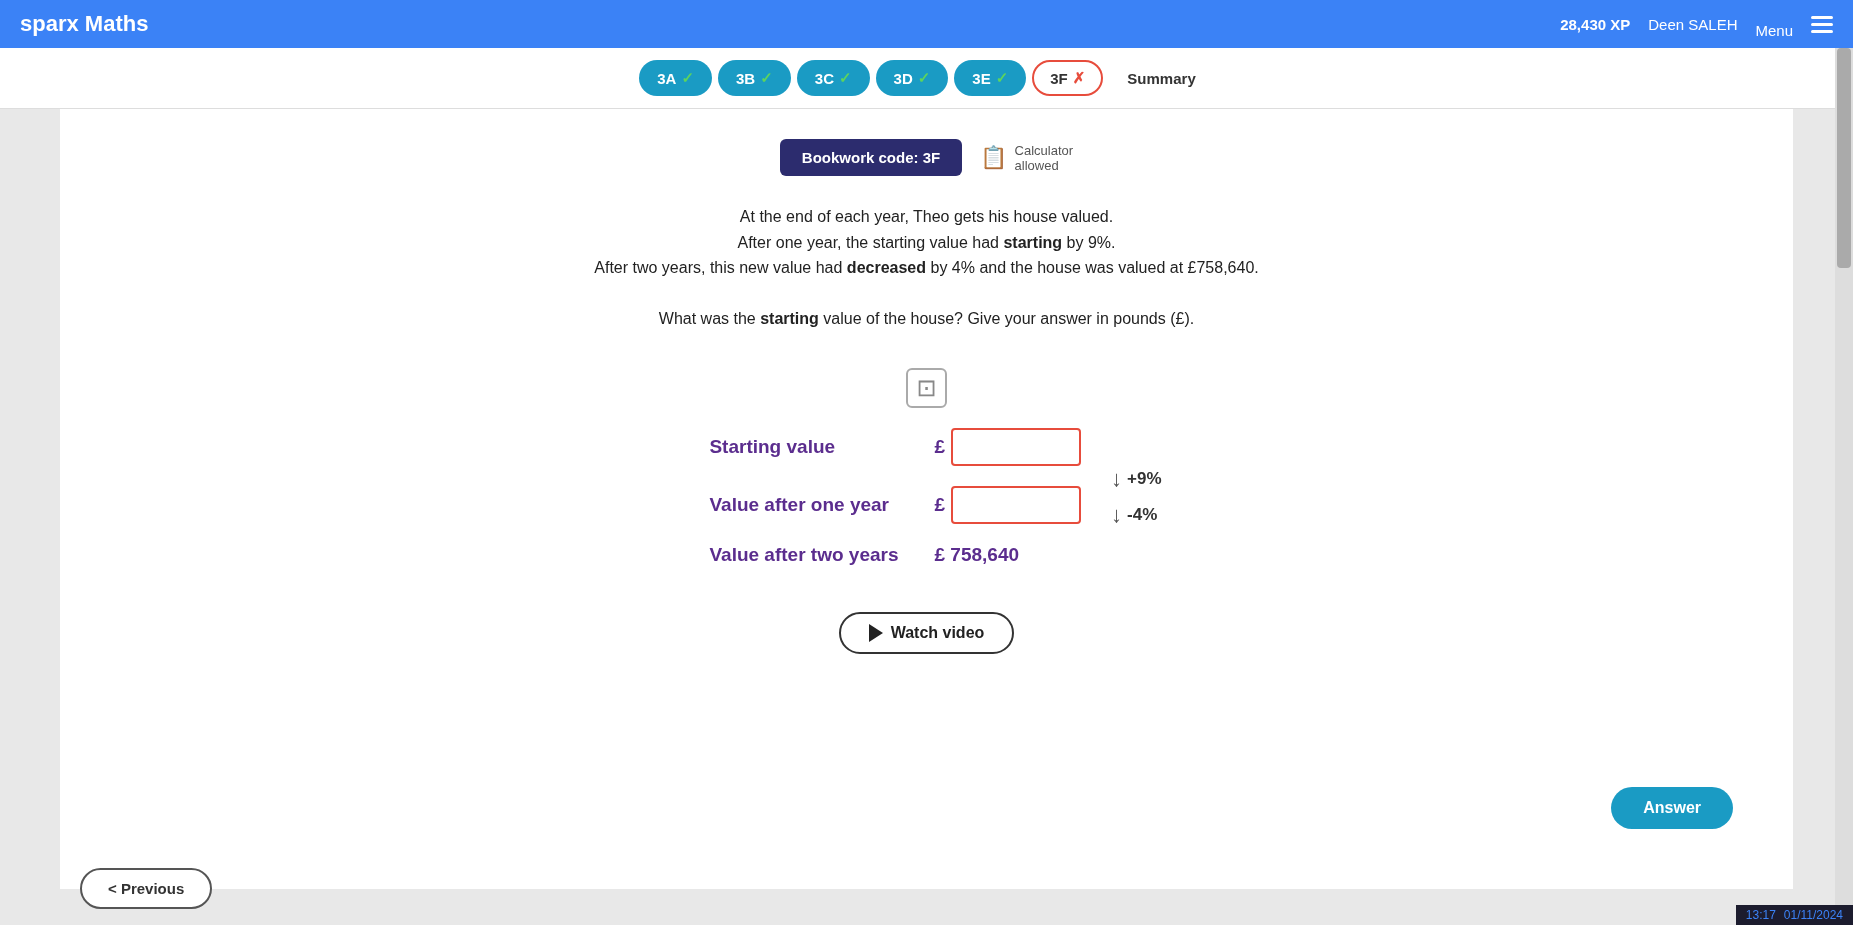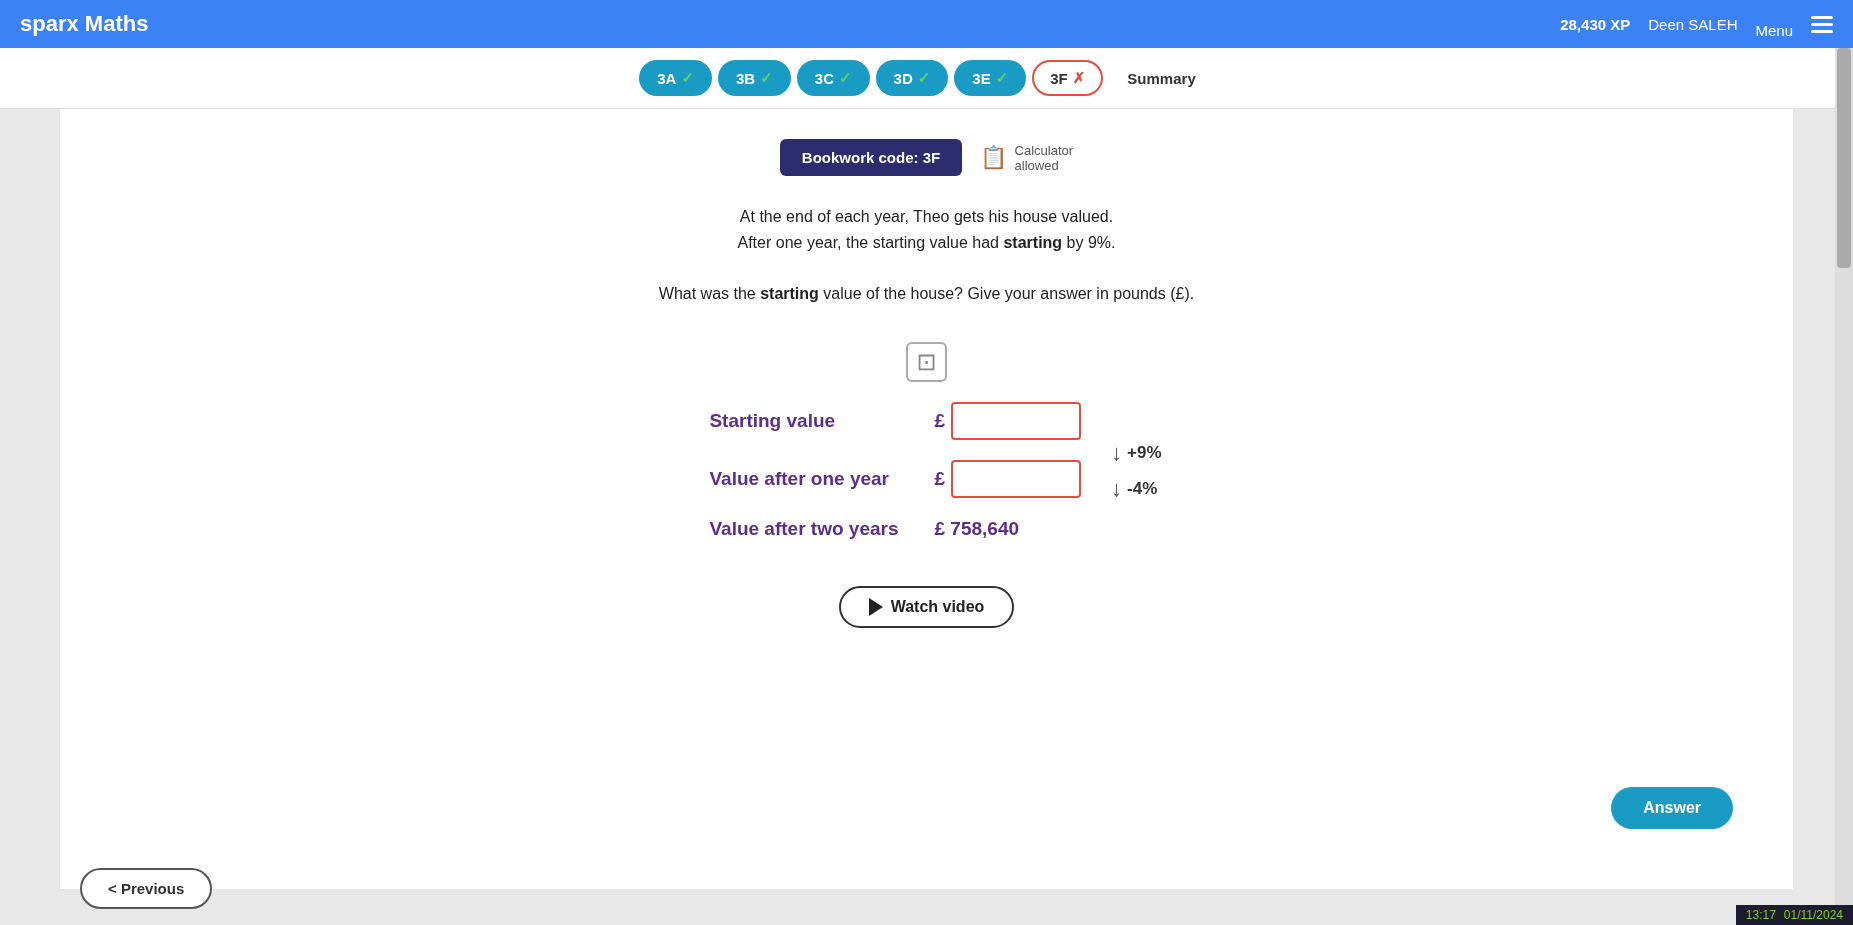--- a/index.html
+++ b/index.html
@@ -303,21 +303,21 @@
       background: #aaa;
       border-radius: 4px;
     }
 
     
     .system-tray {
       position: fixed;
       bottom: 0;
       right: 0;
       background: #1c1c2e;
-      color: #84cc16;
+      color: #3b82f6;
       font-size: 12px;
       padding: 3px 10px;
       display: flex;
       gap: 8px;
       align-items: center;
     }
 
     .table-wrapper {
       display: flex;
       align-items: center;
@@ -385,20 +385,23 @@
         <div>Calculator</div>
         <div>allowed</div>
       </div>
     </div>
   </div>
 
   <div class="question-text">
     <div>At the end of each year, Theo gets his house valued.</div>
     <div>
       <span>After one year, the starting value had </span><b>starting</b><span> by 9%.</span>
+    </div>
+    <div>
+      <span>After two years, this new value had </span><b>decreased</b><span> by 4% and the house was valued at £758,640.</span>
     </div>
     <br>
     <div>
       <span>What was the </span><b>starting</b><span> value of the house? Give your answer in pounds (£).</span>
     </div>
   </div>
 
   <div class="camera-icon-area">
     <span class="camera-icon">⊡</span>
   </div>

